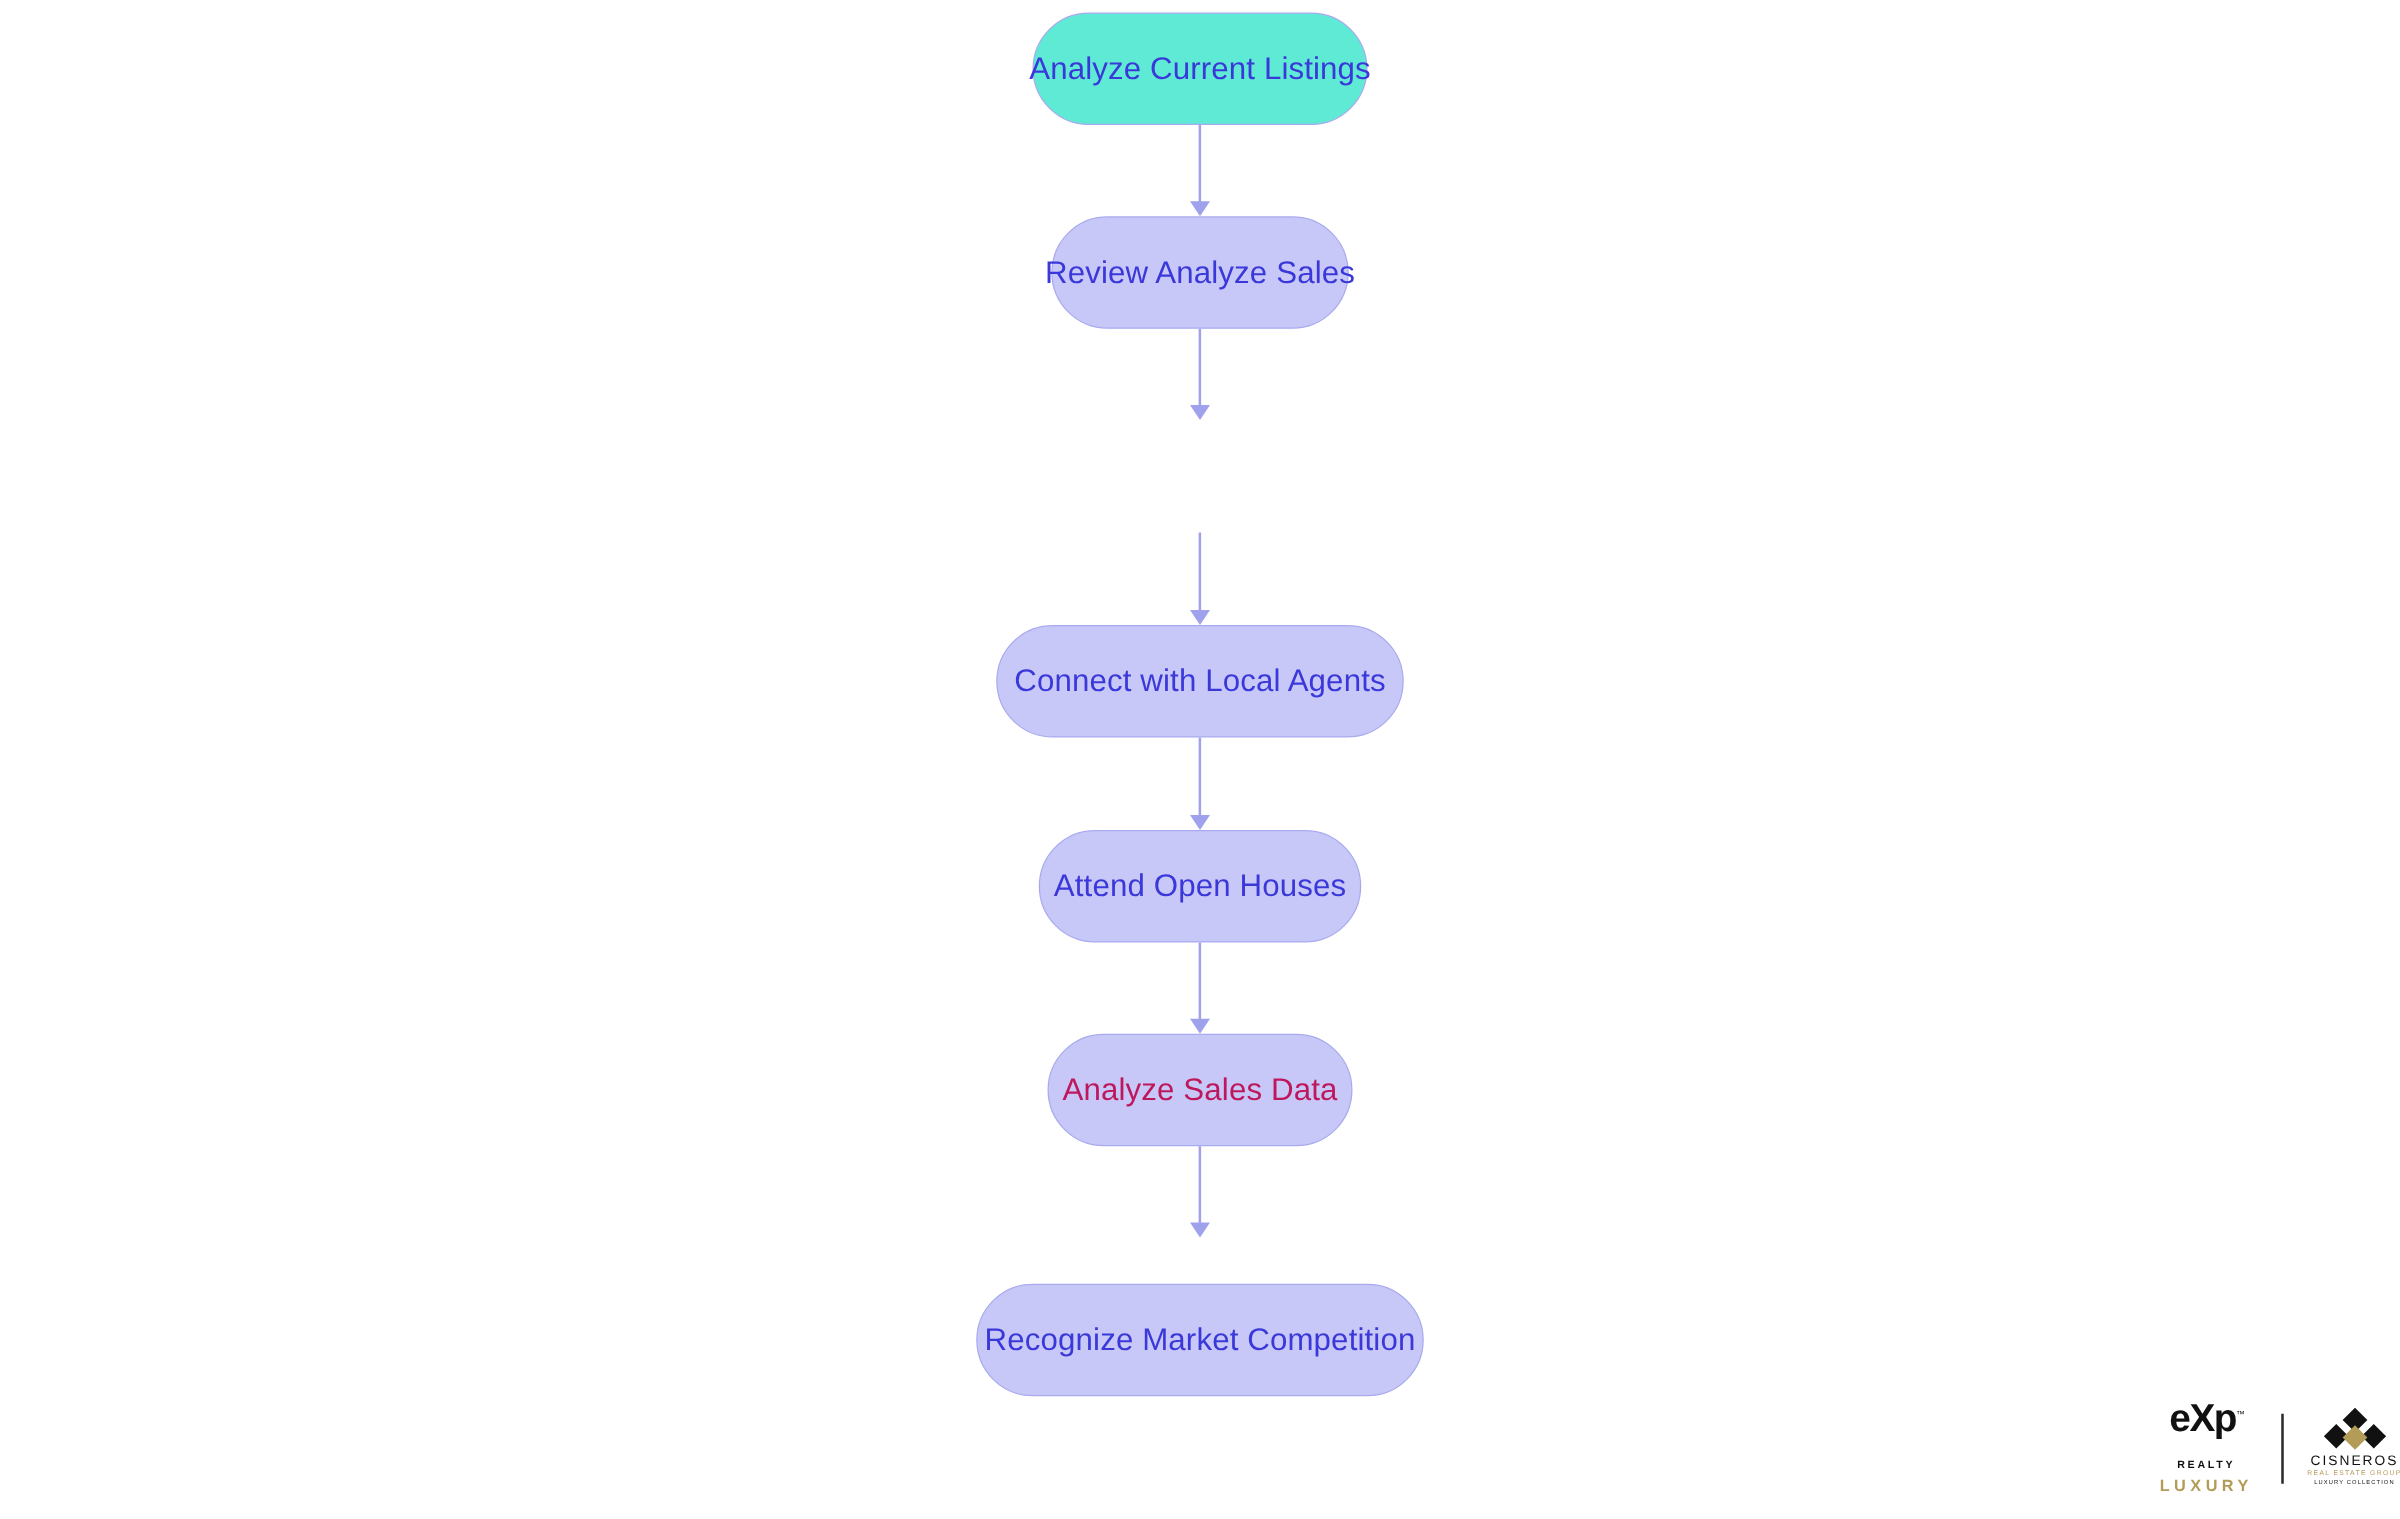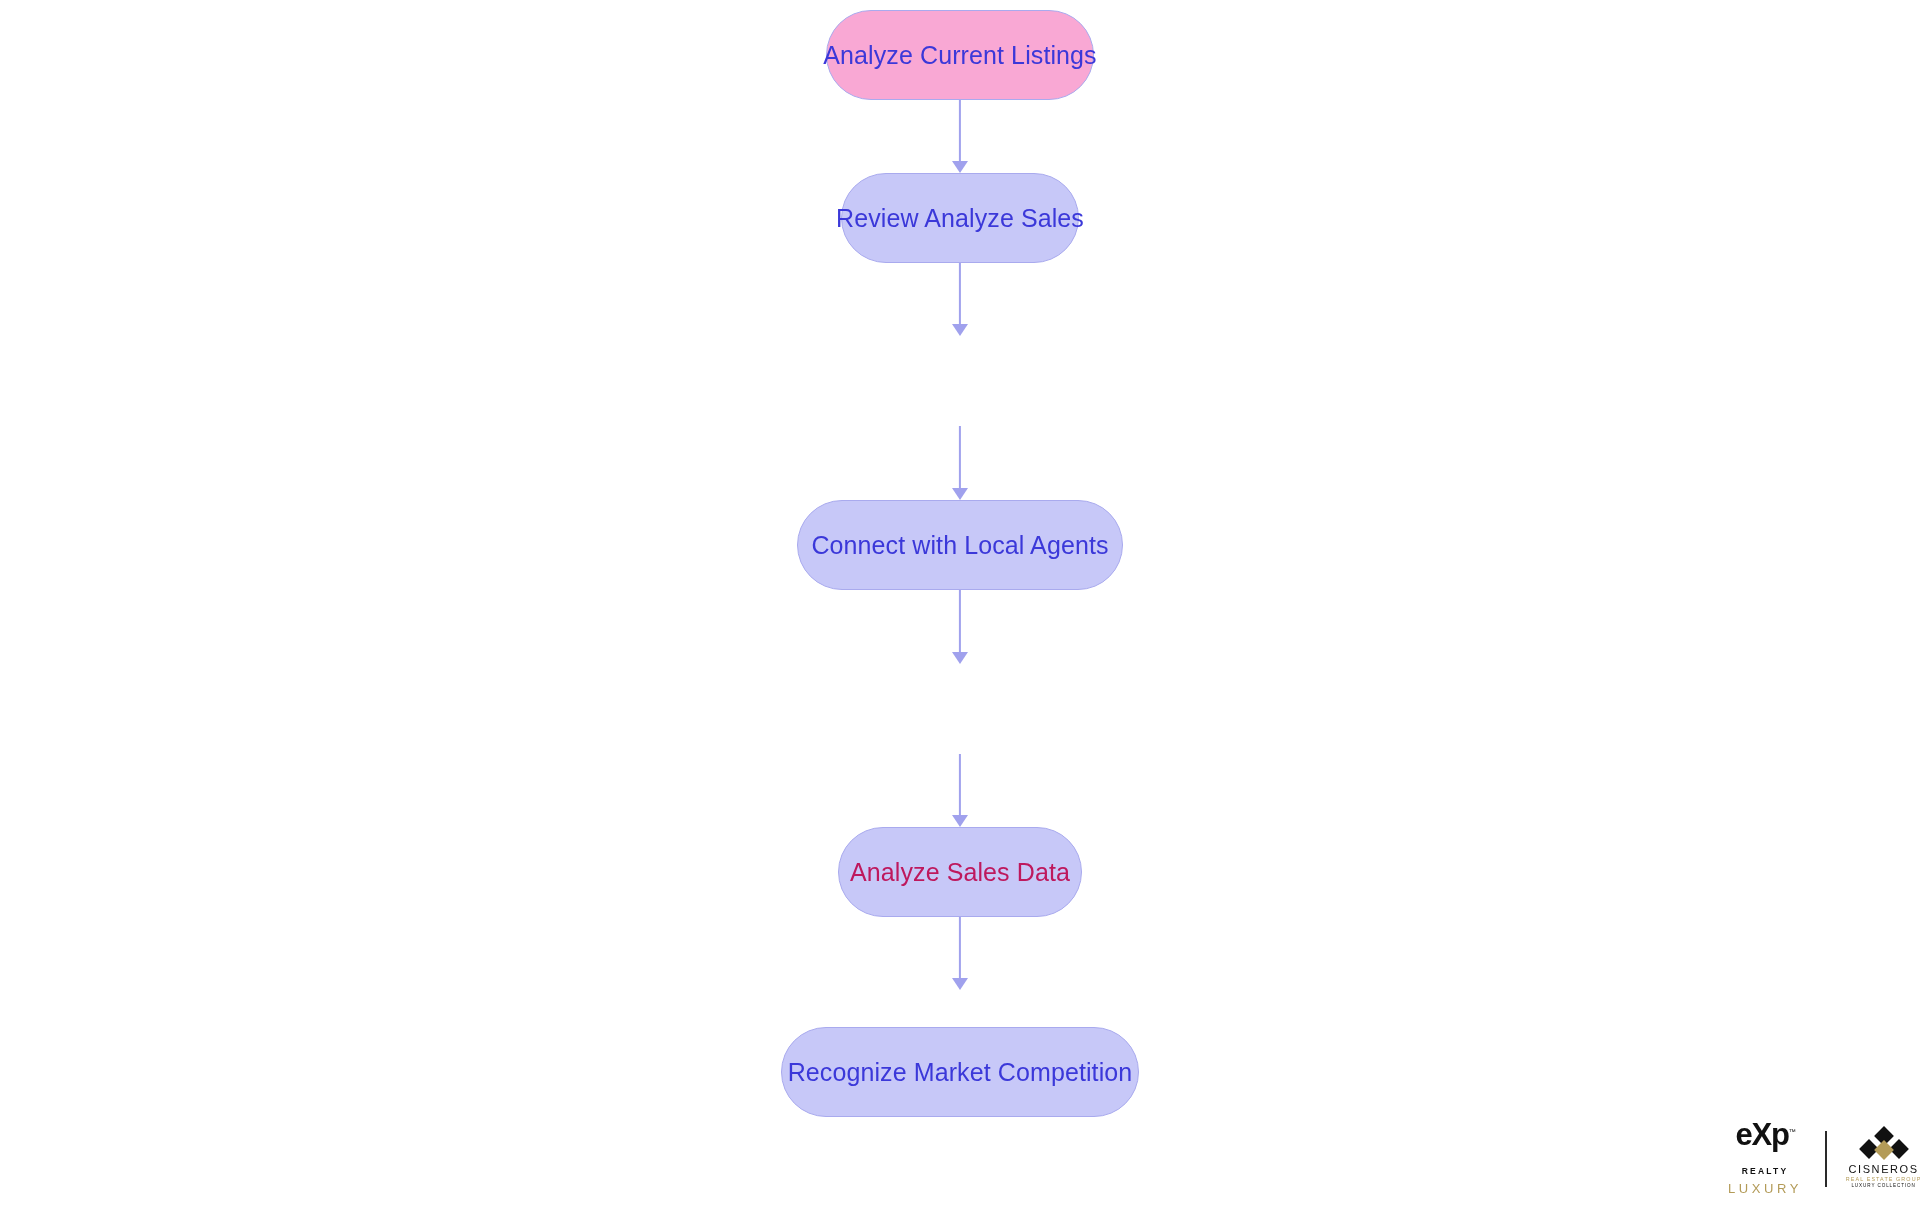--- a/index.html
+++ b/index.html
@@ -108,21 +108,21 @@
   .exp-realty {
     font-size: 8.5px;
     font-weight: 700;
     color: #111111;
     letter-spacing: 2.2px;
     line-height: 1.25;
     margin-top: 16px;
   }
   .exp-luxury {
     font-size: 13px;
-    font-weight: 400;
+    font-weight: 700;
     color: #b39b58;
     letter-spacing: 3.6px;
     line-height: 1.2;
     margin-top: 5px;
   }
 
   .brand-divider {
     width: 1.6px;
     height: 56px;
     background: #2a2a2a;
@@ -201,33 +201,36 @@
   </div>
   <div class="edge" style="left: 960px; top: 754px; height: 73px;">
     <div class="edge-line" style="height: 62px; background: rgb(160, 161, 237);"></div>
     <div class="edge-head" style="top: 61px; border-top-color: rgb(160, 161, 237);"></div>
   </div>
   <div class="edge" style="left: 960px; top: 917px; height: 73px;">
     <div class="edge-line" style="height: 62px; background: rgb(160, 161, 237);"></div>
     <div class="edge-head" style="top: 61px; border-top-color: rgb(160, 161, 237);"></div>
   </div>
 
-  <div class="node" style="left: 960px; top: 10px; width: 268px; background: #f9a8d4; border-color: rgb(169, 170, 238);">
+  <div class="node" style="left: 960px; top: 10px; width: 268px; background: #5eead4; border-color: rgb(169, 170, 238);">
     <span class="node-label" style="color: rgb(59, 56, 217);">Analyze Current Listings</span>
   </div>
 
   <div class="node" style="left: 960px; top: 173px; width: 238px; background: rgb(199, 200, 248); border-color: rgb(169, 170, 238);">
     <span class="node-label" style="color: rgb(59, 56, 217);">Review Analyze Sales</span>
   </div>
 
 
   <div class="node" style="left: 960px; top: 500px; width: 326px; background: rgb(199, 200, 248); border-color: rgb(169, 170, 238);">
     <span class="node-label" style="color: rgb(59, 56, 217);">Connect with Local Agents</span>
   </div>
 
+  <div class="node" style="left: 960px; top: 664px; width: 258px; background: rgb(199, 200, 248); border-color: rgb(169, 170, 238);">
+    <span class="node-label" style="color: rgb(59, 56, 217);">Attend Open Houses</span>
+  </div>
 
   <div class="node" style="left: 960px; top: 827px; width: 244px; background: rgb(199, 200, 248); border-color: rgb(169, 170, 238);">
     <span class="node-label" style="color: #be185d;">Analyze Sales Data</span>
   </div>
 
   <div class="node" style="left: 960px; top: 990px; width: 358px; background: rgb(199, 200, 248); border-color: rgb(169, 170, 238); margin-top: 37px;">
     <span class="node-label" style="color: rgb(59, 56, 217);">Recognize Market Competition</span>
   </div>
 
   <div id="branding">

